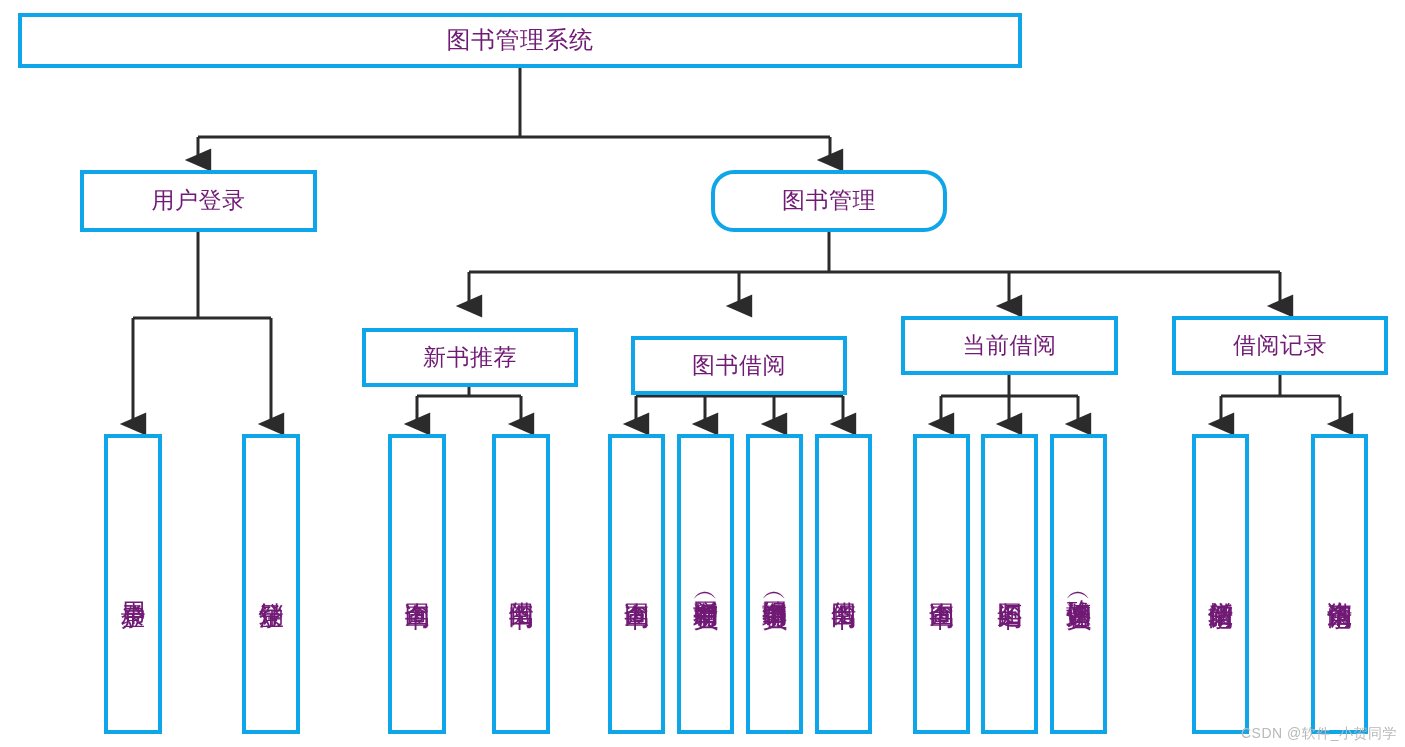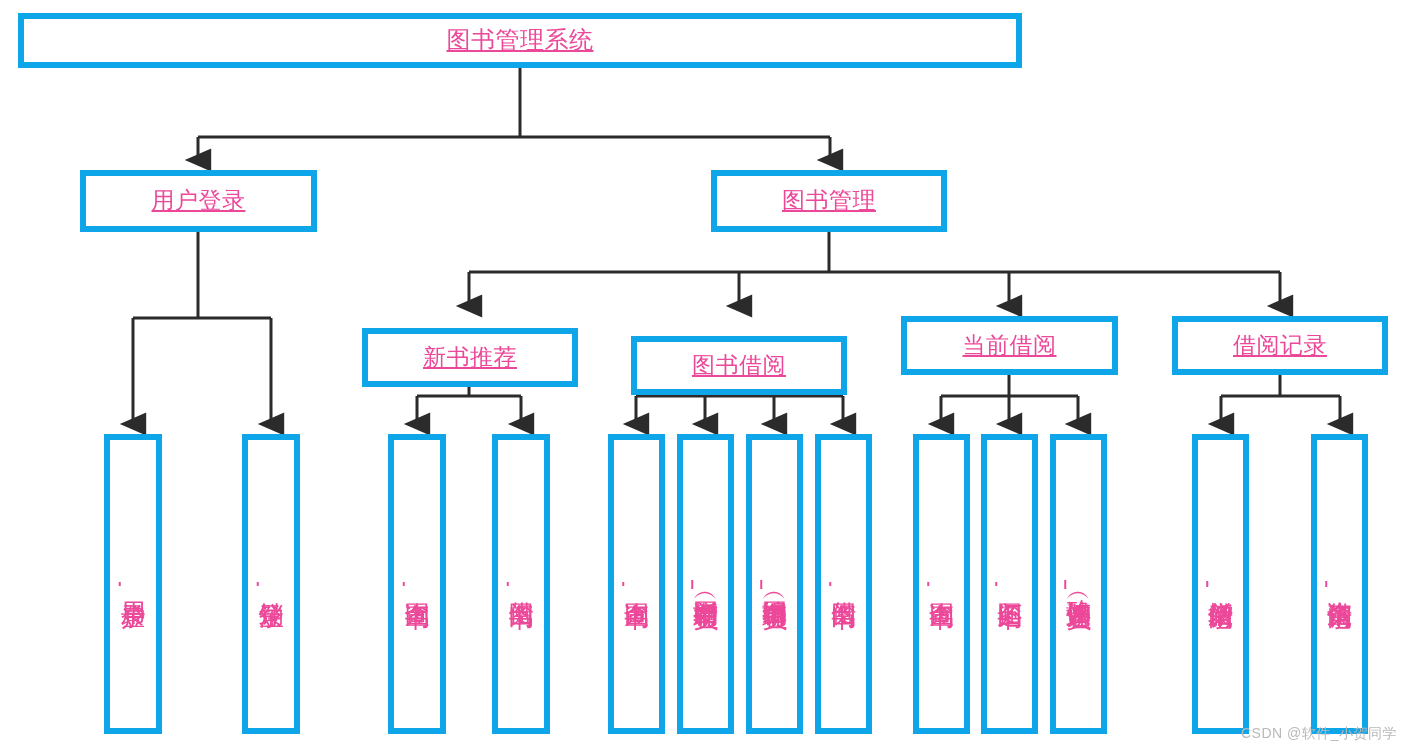--- a/index.html
+++ b/index.html
@@ -21,27 +21,26 @@
     position: absolute;
     left: 0;
     top: 0;
     width: 1405px;
     height: 747px;
     pointer-events: none;
   }
   .node {
     position: absolute;
     box-sizing: border-box;
-    border: 6px solid #0ea5e9;
+    border: 4px solid #0ea5e9;
     background: #ffffff;
     display: flex;
     align-items: center;
     justify-content: center;
-    color: #ec4899;
-    text-decoration: underline;
+    color: #701a75;
   }
   .node .label {
     display: block;
     text-align: center;
     line-height: 1.18;
     white-space: nowrap;
   }
   
   .node.horiz .label {
     font-size: 23px;
@@ -130,21 +129,21 @@
     </g>
   </svg>
 
   <div class="node horiz root" style="left:18px; top:13px; width:1004px; height:55px;">
     <span class="label">图书管理系统</span>
   </div>
 
   <div class="node horiz" style="left:80px; top:170px; width:237px; height:62px;">
     <span class="label">用户登录</span>
   </div>
-  <div class="node horiz" style="left:711px; top:170px; width:236px; height:62px;">
+  <div class="node horiz" style="left:711px; top:170px; width:236px; height:62px;border-radius:23px;">
     <span class="label">图书管理</span>
   </div>
 
   <div class="node horiz" style="left:362px; top:316px; width:216px; height:59px;margin-top:12px;">
     <span class="label">新书推荐</span>
   </div>
   <div class="node horiz" style="left:631px; top:336px; width:216px; height:59px;">
     <span class="label">图书借阅</span>
   </div>
   <div class="node horiz" style="left:901px; top:316px; width:217px; height:59px;">

